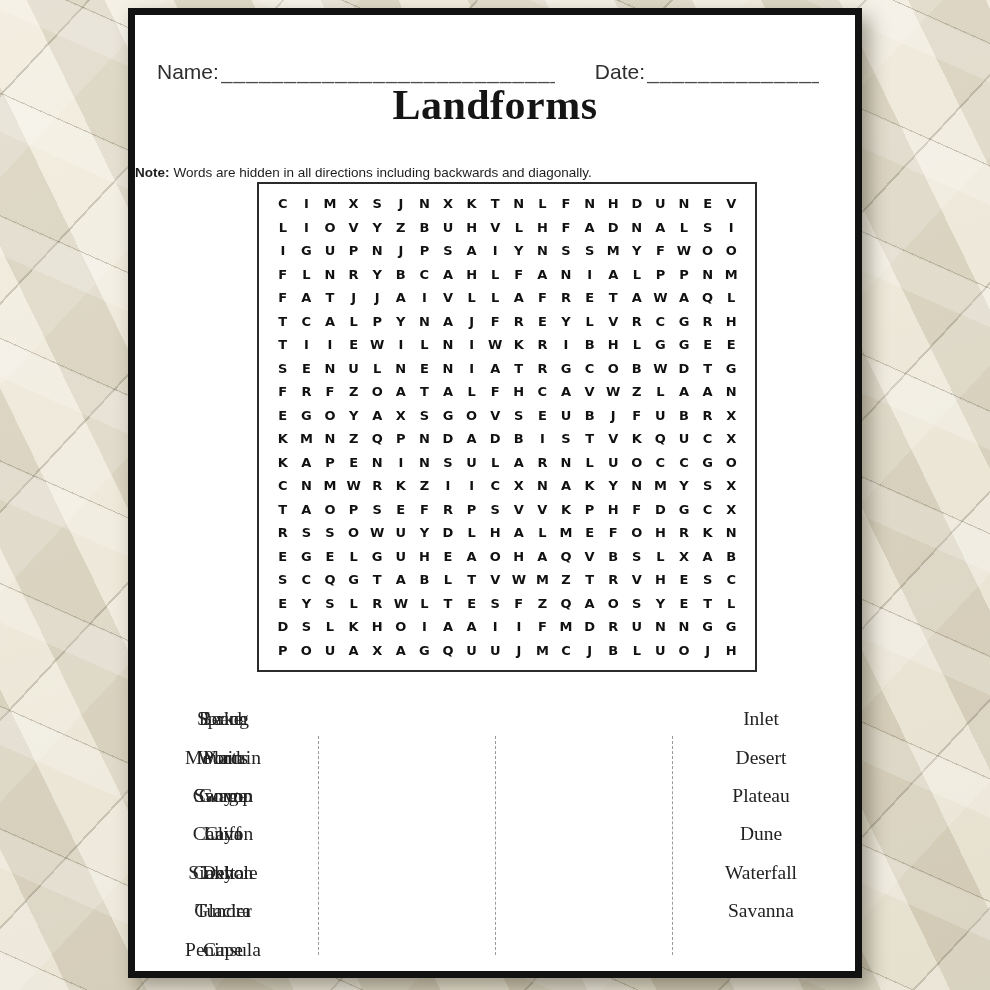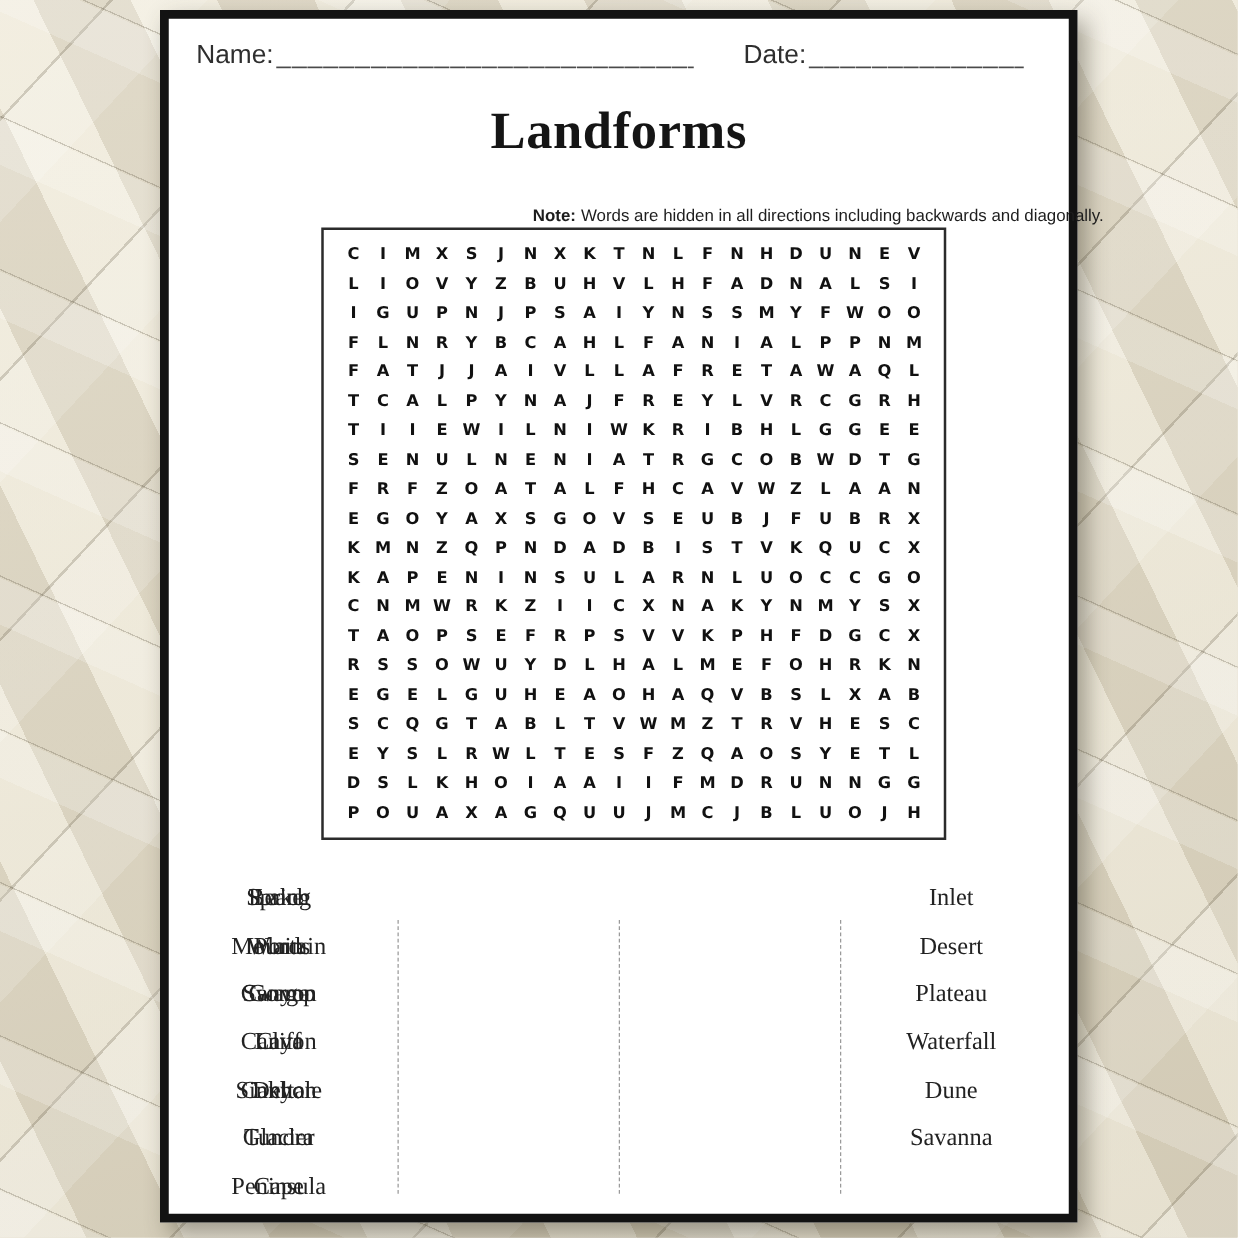--- a/index.html
+++ b/index.html
@@ -26,31 +26,31 @@
   .name-row{
     position:absolute;top:16px;left:22px;right:36px;
     display:flex;align-items:baseline;
     font-size:21px;color:#2e2e2e;line-height:26px;white-space:nowrap;
   }
   .fill-line{
     overflow:hidden;color:#4a4a4a;letter-spacing:1px;
   }
   .name-line{flex:1;margin-right:40px;}
   .date-line{width:172px;}
-  .lbl{margin-right:2px;}
+  .lbl{margin-right:2px;margin-top:28px;}
   
   .title{
     position:absolute;top:66px;left:0;width:100%;text-align:center;
     font-family:"Liberation Serif",serif;font-weight:700;
     font-size:42px;color:#151515;letter-spacing:0.5px;
   }
   
   .note{
-    position:absolute;top:150px;left:0;width:100%;text-align:right;
-    font-size:13.5px;color:#1d1d1d;margin-left:28px;
+    position:absolute;top:150px;left:0;width:100%;text-align:left;
+    font-size:13.5px;color:#1d1d1d;
   }
   .note b{margin-right:4px;}
   
   .gridbox{
     position:absolute;left:122px;top:167px;width:500px;height:490px;
     box-sizing:border-box;border:2px solid #2b2b2b;background:#fff;
     padding:8px 12px;
     display:grid;
     grid-template-columns:repeat(20,1fr);
     grid-template-rows:repeat(20,1fr);
@@ -505,22 +505,22 @@
     </div>
 
   <div class="words">
     <div class="divider d1"></div>
     <div class="divider d2"></div>
     <div class="divider d3"></div>
   <div class="word-col">
         <div class="word-item">Inlet</div>
         <div class="word-item">Desert</div>
         <div class="word-item">Plateau</div>
+        <div class="word-item">Dune</div>
         <div class="word-item">Waterfall</div>
-        <div class="word-item">Dune</div>
         <div class="word-item">Savanna</div>
       </div>
       <div class="word-col">
         <div class="word-item">Spring</div>
         <div class="word-item">Plain</div>
         <div class="word-item">Canyon</div>
         <div class="word-item">Canyon</div>
         <div class="word-item">Sinkhole</div>
         <div class="word-item">Tundra</div>
         <div class="word-item">Peninsula</div>

